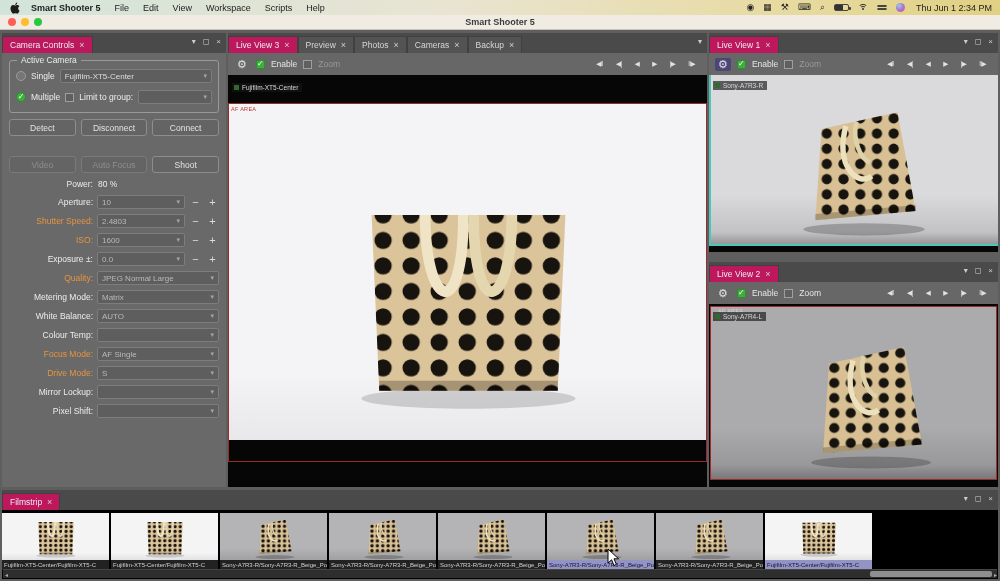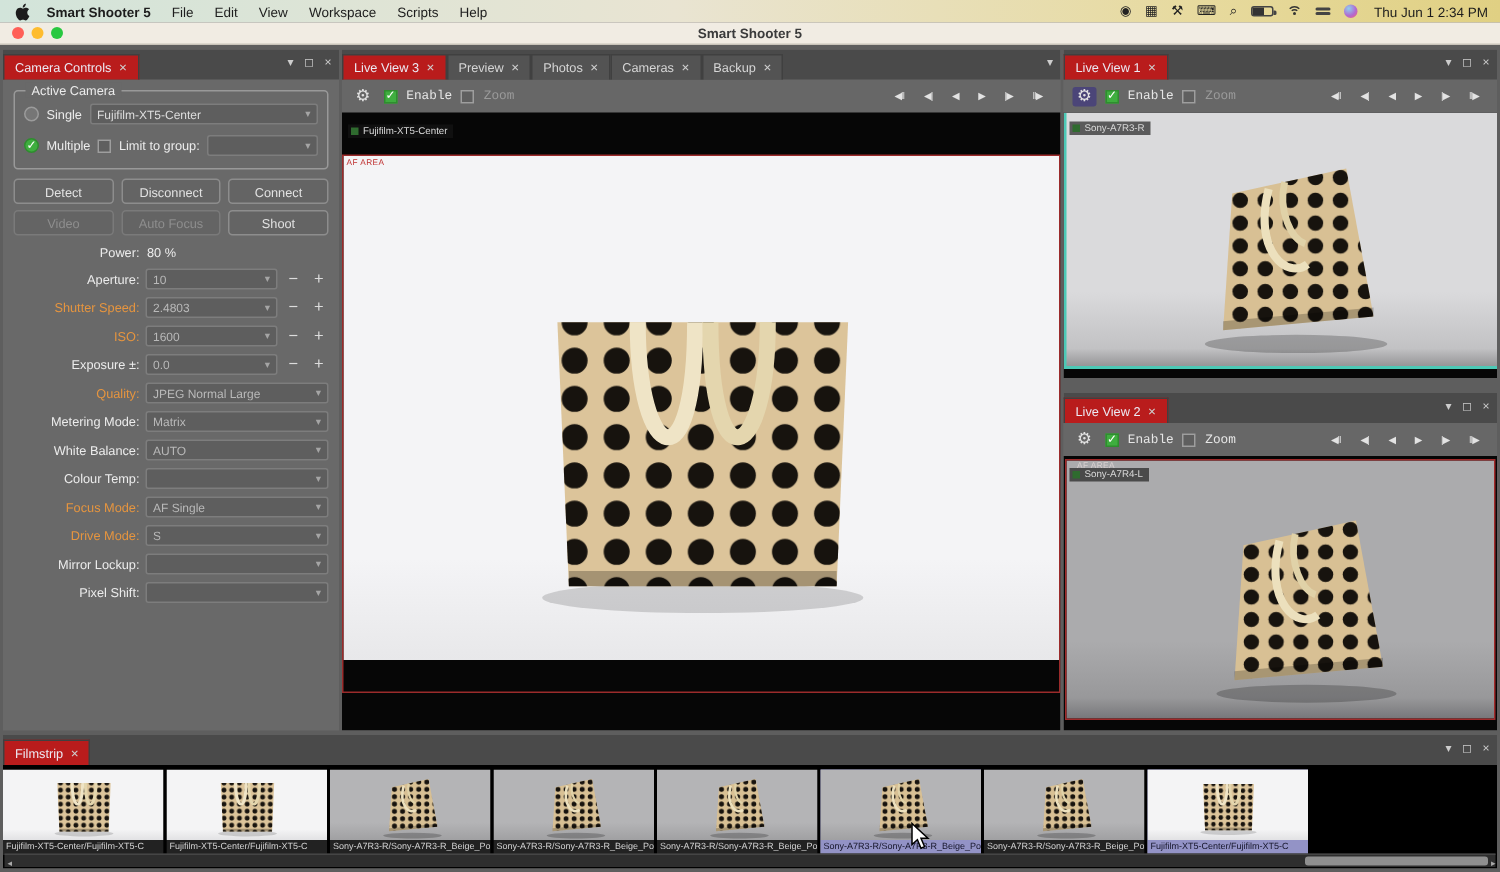--- a/index.html
+++ b/index.html
@@ -34,30 +34,30 @@
   .lights { display:flex; gap:5px; padding-left:8px; }
   .light { width:8px; height:8px; border-radius:50%; }
   .light.red{ background:#ff5f57; } .light.yellow{ background:#febc2e; } .light.green{ background:#28c840; }
   .win-title { position:absolute; left:0; right:0; text-align:center; font-size:9px; font-weight:bold; color:#3b3b3b; }
 
   
   .panel { position:absolute; background:#696969; overflow:hidden; }
   .phead { height:20px; background:#4a4a4a; display:flex; align-items:flex-end; position:relative; }
   .ptab { height:17px; display:flex; align-items:center; gap:5px; padding:0 7px; font-size:8.5px; color:#d6d6d6;
     background:#535353; border:1px solid #404040; border-bottom:none; }
-  .ptab.active { background:#b91c1c; color:#eceaf4; }
+  .ptab.active { background:#be185d; color:#eceaf4; }
   .tab-x { font-size:9px; color:#cfcfcf; cursor:default; }
   .winbtns { position:absolute; right:5px; top:4px; display:flex; gap:7px; font-size:8px; color:#cdcdcd; align-items:center; }
   .toolbar { height:22px; background:#676767; display:flex; align-items:center; gap:6px; padding:0 6px; }
   .gear { font-size:11px; color:#e2e2e2; line-height:1; padding:1px 3px; border-radius:2px; }
   .gear.hl { background:#4b4578; }
   .chk { width:9px; height:9px; border:1px solid #9e9e9e; background:#5f5f5f; display:inline-flex; align-items:center; justify-content:center; }
   .chk.on { background:#3fae3f; border-color:#2f8d2f; }
   .chk .mk { font-size:8px; color:#fff; line-height:1; }
-  .tlabel { font-size:8.5px; color:#e6e6e6;font-family:Liberation Mono, monospace; }
+  .tlabel { font-size:8.5px; color:#e6e6e6; }
   .tlabel.dim { color:#9a9a9a; }
   .nav { margin-left:auto; display:flex; gap:13px; padding-right:6px; }
   .nav span { font-size:6.5px; color:#e3e3e3; letter-spacing:-0.5px; }
   .lv-area { position:absolute; left:0; right:0; bottom:0; background:#060606; overflow:hidden; }
   .cam-chip { position:absolute; display:flex; align-items:center; gap:3px; background:rgba(22,22,22,0.65);
     padding:1px 4px 1px 2px; font-size:6.5px; color:#d8d8d8; z-index:5; white-space:nowrap; }
   .cam-dot { width:5px; height:5px; background:#2f6b2f; display:inline-block; }
   .af-text { position:absolute; font-size:5.5px; color:#c03333; z-index:5; letter-spacing:0.3px; }
 
   
@@ -70,21 +70,21 @@
   .radio { width:10px; height:10px; border-radius:50%; border:1px solid #9b9b9b; background:#767676; display:inline-flex; align-items:center; justify-content:center; flex:none; }
   .radio.on { background:#3fae3f; border-color:#2f8d2f; }
   .radio .mk { font-size:8px; color:#fff; line-height:1; }
   .lbl { font-size:8.5px; color:#ececec; white-space:nowrap; }
   .select { flex:1; height:14px; background:#5e5e5e; border:1px solid #7d7d7d; border-radius:2px; display:flex;
     align-items:center; justify-content:space-between; padding:0 4px; min-width:0; }
   .select .val { font-size:8px; color:#b9b9b9; overflow:hidden; white-space:nowrap; }
   .select.bright .val { color:#dedede; }
   .select.empty .val { color:transparent; }
   .select .caret { font-size:7px; color:#a5a5a5; }
-  .btn-grid { display:grid; grid-template-columns:1fr 1fr 1fr; gap:4px 5px; margin:2px 2px 6px; }
+  .btn-grid { display:grid; grid-template-columns:1fr 1fr 1fr; gap:20px 5px; margin:2px 2px 6px; }
   .btn { height:17px; background:#646464; border:1px solid #8d8d8d; border-radius:3px; color:#e2e2e2;
     font-size:8.5px; display:flex; align-items:center; justify-content:center; }
   .btn.disabled { color:#8e8e8e; border-color:#7a7a7a; }
   .power-row { display:flex; align-items:center; margin:3px 2px 6px; }
   .power-row .flabel { width:84px; }
   .power-val { font-size:8.5px; color:#ececec; margin-left:5px; }
   .frow { display:flex; align-items:center; margin:0 2px 5px; gap:4px; }
   .flabel { width:84px; text-align:right; font-size:8.5px; color:#ececec; white-space:nowrap; flex:none; }
   .flabel.orange { color:#e6953f; }
   .step { width:13px; text-align:center; font-size:11px; color:#dcdcdc; line-height:1; flex:none; }

